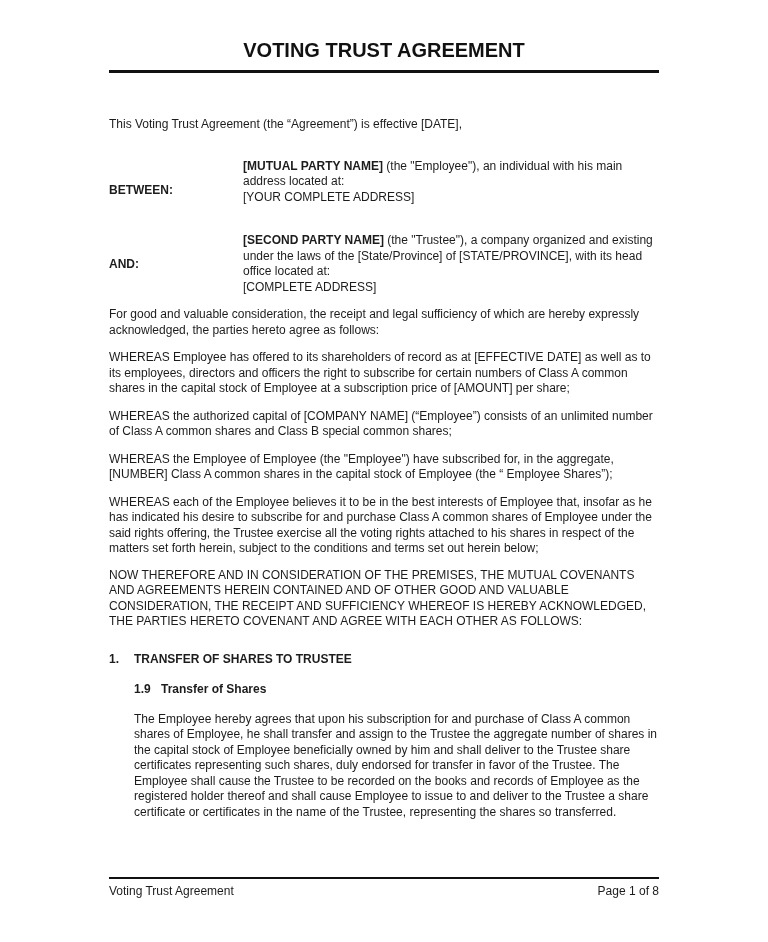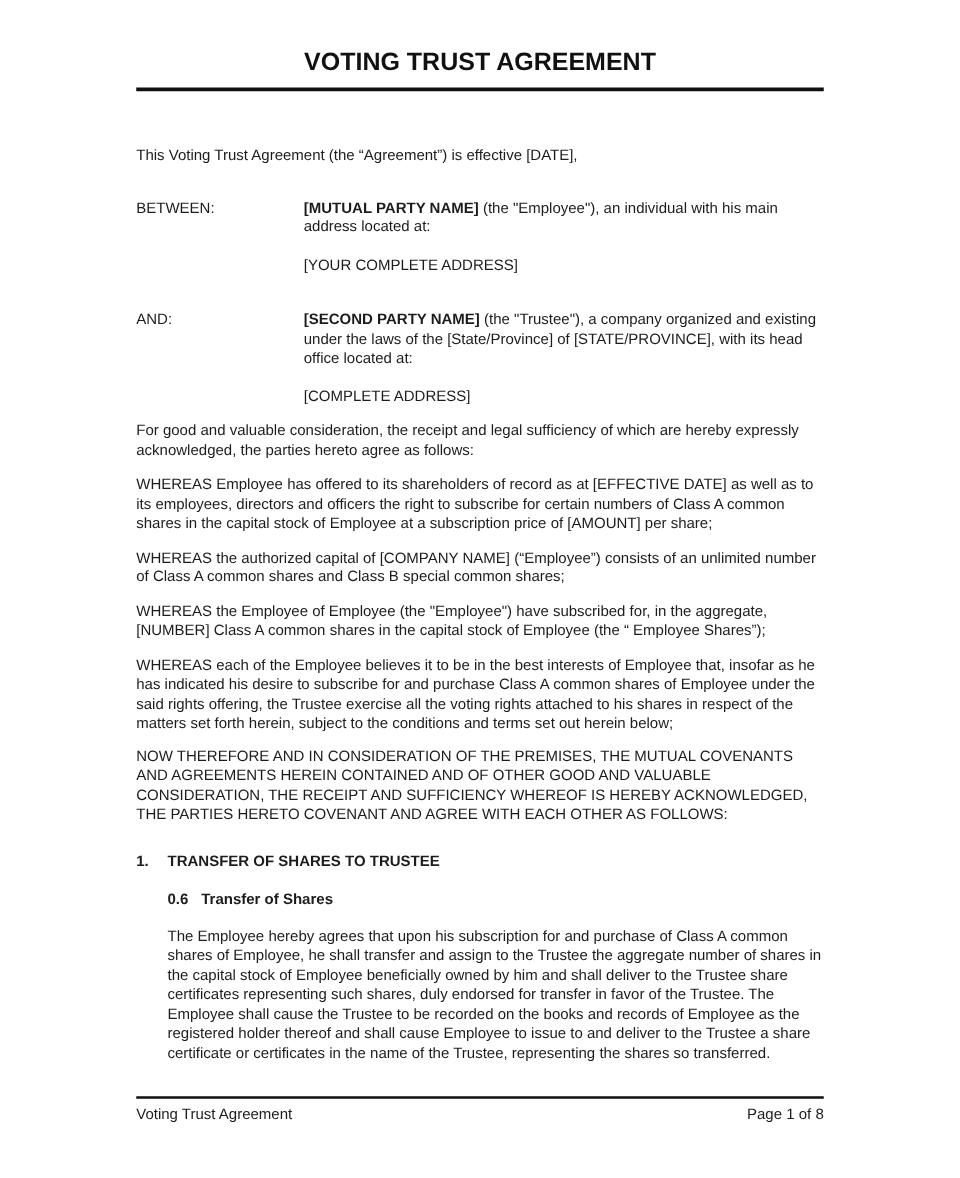--- a/index.html
+++ b/index.html
@@ -40,24 +40,25 @@
   }
   .party-row {
     display: flex;
     align-items: flex-start;
   }
   .party-row.between { margin-top: 26px; }
   .party-row.and { margin-top: 28px; }
   .party-label {
     width: 134px;
     flex: 0 0 134px;
-    font-weight: normal;
+    font-weight: bold;
+    margin-top: 24px;
   }
   .party-content { flex: 1; }
-  .party-address { margin-top: 15px; }
+  .party-address { }
   .b { font-weight: bold; }
   p.para { margin: 12px 0 0 0; }
   p.para.first { }
   p.para.now-clause { margin-top: 11px; }
   .section-heading {
     margin-top: 22px;
     display: flex;
     font-weight: bold;
   }
   .section-number {
@@ -125,21 +126,21 @@
     <p class="para">WHEREAS the Employee of Employee (the "Employee") have subscribed for, in the aggregate, [NUMBER] Class A common shares in the capital stock of Employee (the “ Employee Shares”);</p>
     <p class="para">WHEREAS each of the Employee believes it to be in the best interests of Employee that, insofar as he has indicated his desire to subscribe for and purchase Class A common shares of Employee under the said rights offering, the Trustee exercise all the voting rights attached to his shares in respect of the matters set forth herein, subject to the conditions and terms set out herein below;</p>
     <p class="para now-clause">NOW THEREFORE AND IN CONSIDERATION OF THE PREMISES, THE MUTUAL COVENANTS AND AGREEMENTS HEREIN CONTAINED AND OF OTHER GOOD AND VALUABLE CONSIDERATION, THE RECEIPT AND SUFFICIENCY WHEREOF IS HEREBY ACKNOWLEDGED, THE PARTIES HERETO COVENANT AND AGREE WITH EACH OTHER AS FOLLOWS:</p>
 
     <div class="section-heading">
       <div class="section-number">1.</div>
       <div>TRANSFER OF SHARES TO TRUSTEE</div>
     </div>
 
     <div class="subsection-heading">
-      <div class="subsection-number">0.6</div>
+      <div class="subsection-number">1.9</div>
       <div>Transfer of Shares</div>
     </div>
 
     <p class="subsection-body">The Employee hereby agrees that upon his subscription for and purchase of Class A common shares of Employee, he shall transfer and assign to the Trustee the aggregate number of shares in the capital stock of Employee beneficially owned by him and shall deliver to the Trustee share certificates representing such shares, duly endorsed for transfer in favor of the Trustee. The Employee shall cause the Trustee to be recorded on the books and records of Employee as the registered holder thereof and shall cause Employee to issue to and deliver to the Trustee a share certificate or certificates in the name of the Trustee, representing the shares so transferred.</p>
 
   </div>
 
   <div class="footer">
     <div class="footer-rule"></div>
     <div class="footer-row">

